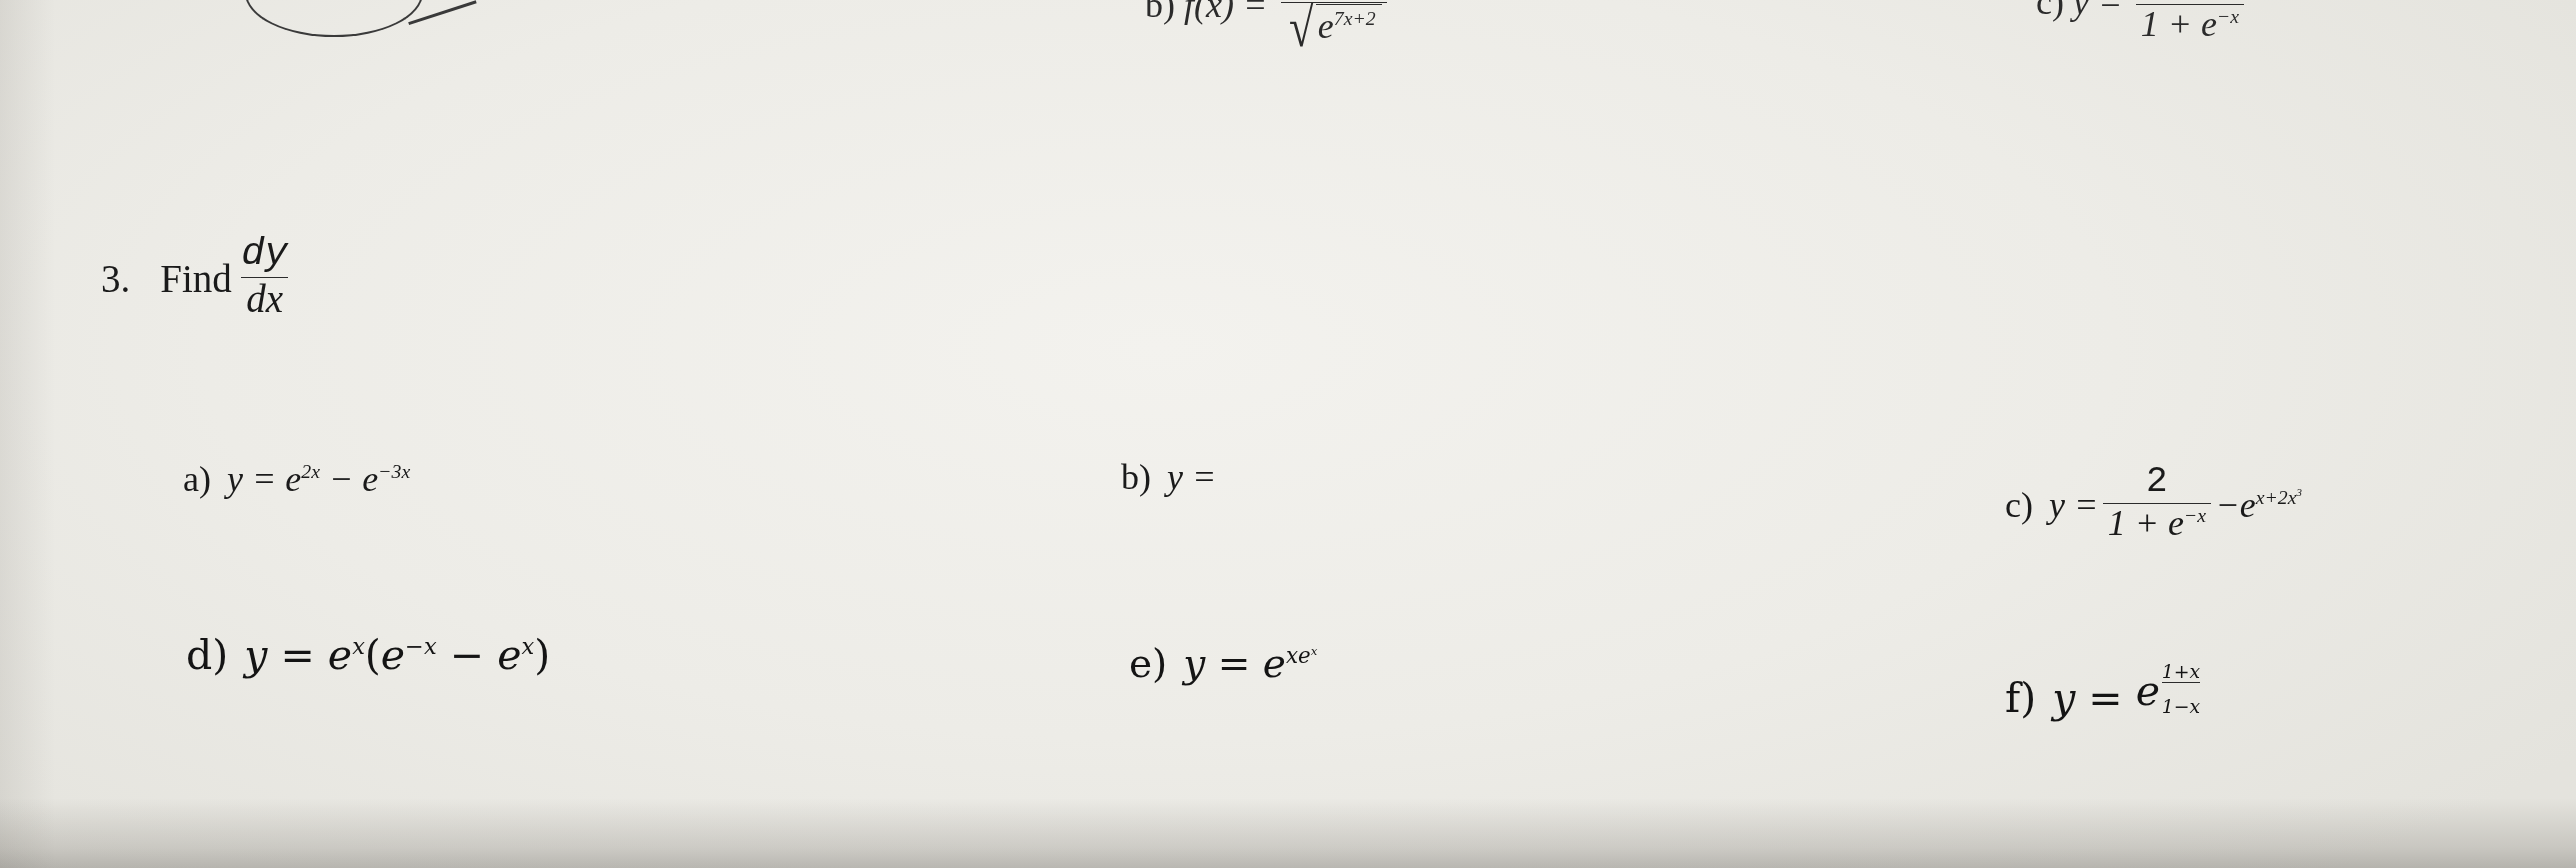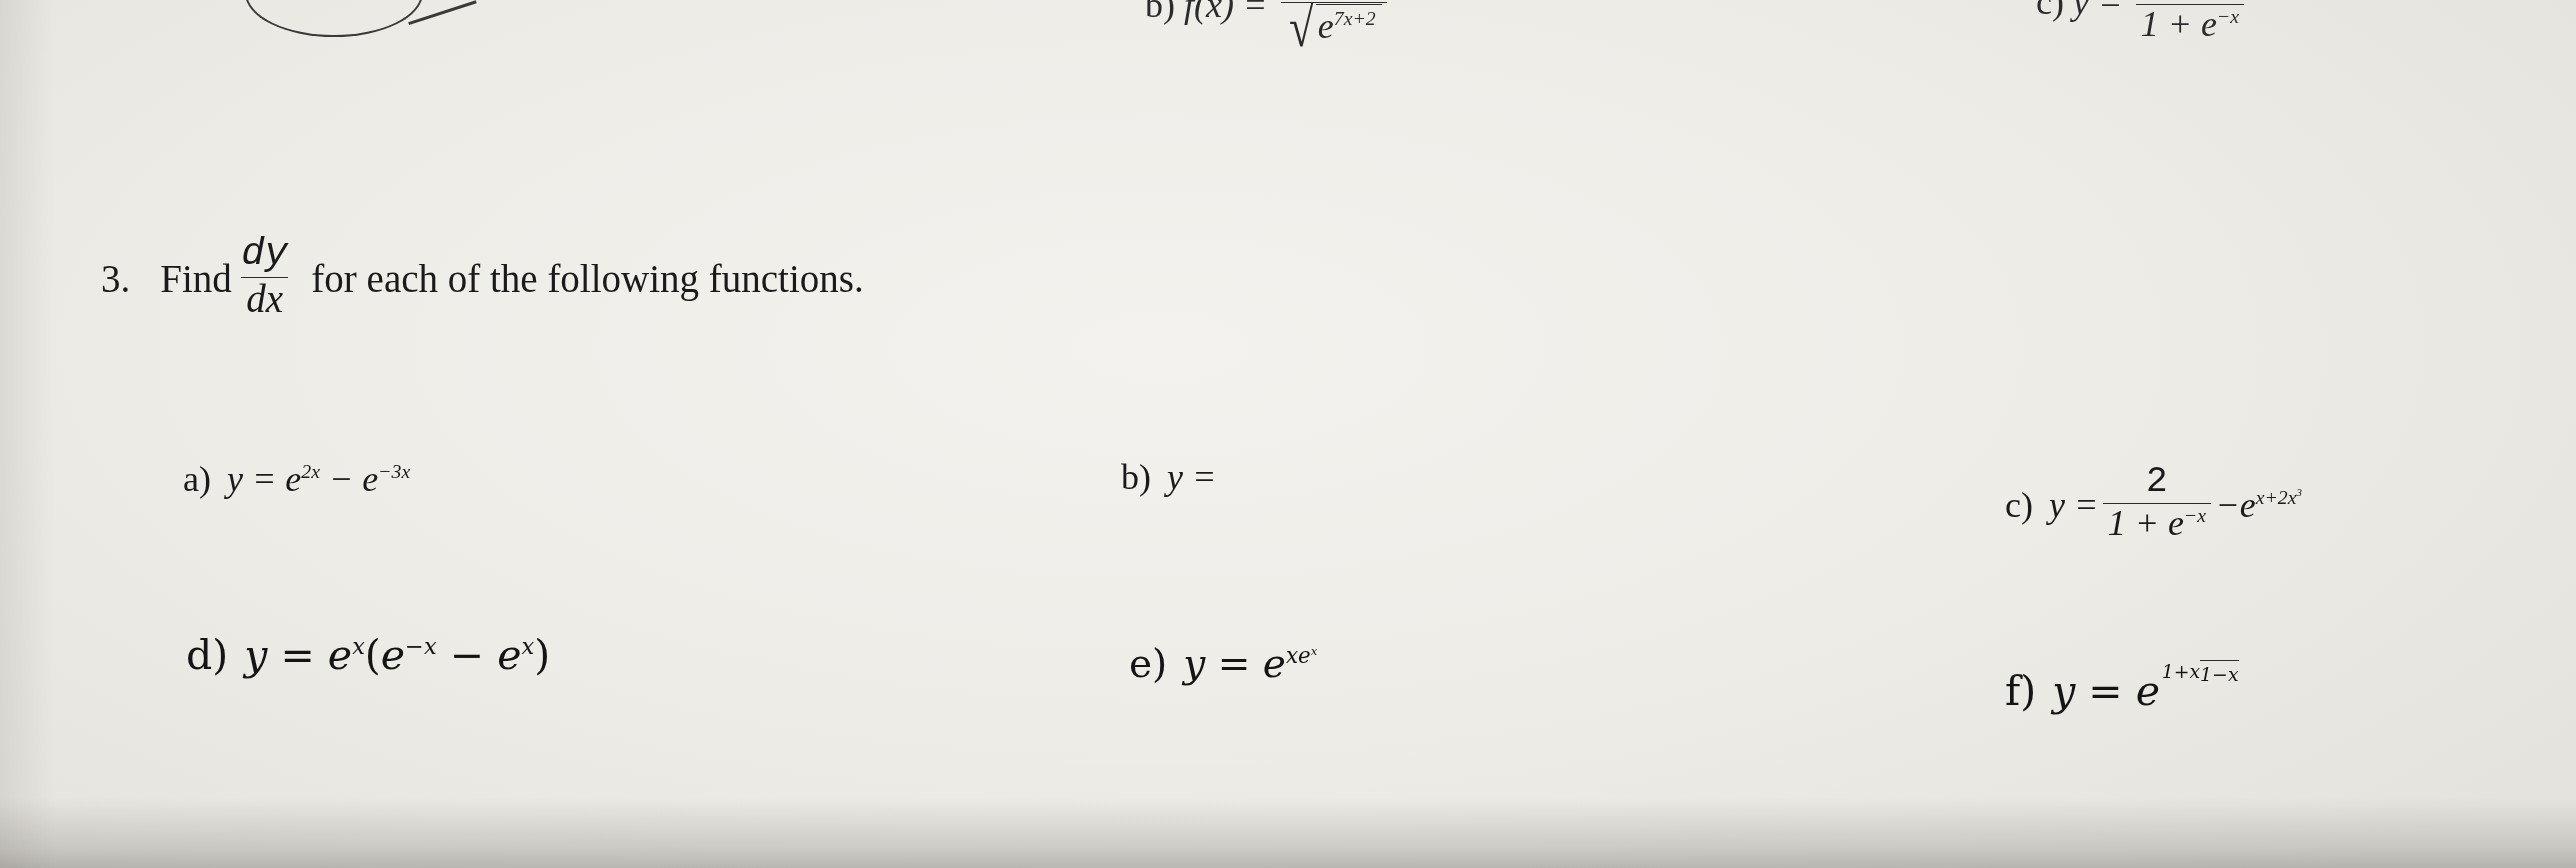--- a/index.html
+++ b/index.html
@@ -156,30 +156,30 @@
   .it-c { left: 2005px; top: 466px;  font-size: 36px; }
 
   
   .hand { font-family: "DejaVu Serif", serif; font-style: italic; color: #141414; }
   .it-d { left: 186px;  top: 631px;  font-size: 41px; }
   .it-e { left: 1129px; top: 641px;  font-size: 39px; }
   .it-f { left: 2005px; top: 667px;  font-size: 41px; }
 
   .it-f .expfrac {
     display: inline-flex;
-    flex-direction: row;
+    flex-direction: column;
     align-items: center;
     font-size: 0.46em;
     line-height: 1.05;
     vertical-align: super;
     position: relative;
     top: -12.6px;
     margin-left: 1.6px;
   }
-  .it-f .expfrac .den { border-top: 1.6px solid #2b2b2b; padding-top: 4px; }
+  .it-f .expfrac .den { border-top: 1.6px solid #2b2b2b; padding-top: 14px; }
   .it-f .expfrac .num { padding-bottom: 0.8px; }
 </style>
 </head>
 <body>
 
 <div class="page">
 
   <div class="toprow">
 
     <div class="top-a">
@@ -211,21 +211,20 @@
     </div>
   </div>
 
   <div class="q3 math">
     <span class="num3">3.</span>
     <span class="find">Find</span>
     <span class="frac">
       <span class="num math">dy</span>
       <span class="den math">dx</span>
     </span>
-    <span class="rest">for each of the following functions.</span>
   </div>
 
   <div class="item it-a math">
     <span class="label">a)</span>
     <span>y =</span>
     <span>
       &nbsp;<span>e</span><sup class="exp">2x</sup>
       <span>−</span>
       <span>e</span><sup class="exp">−3x</sup>
     </span>

